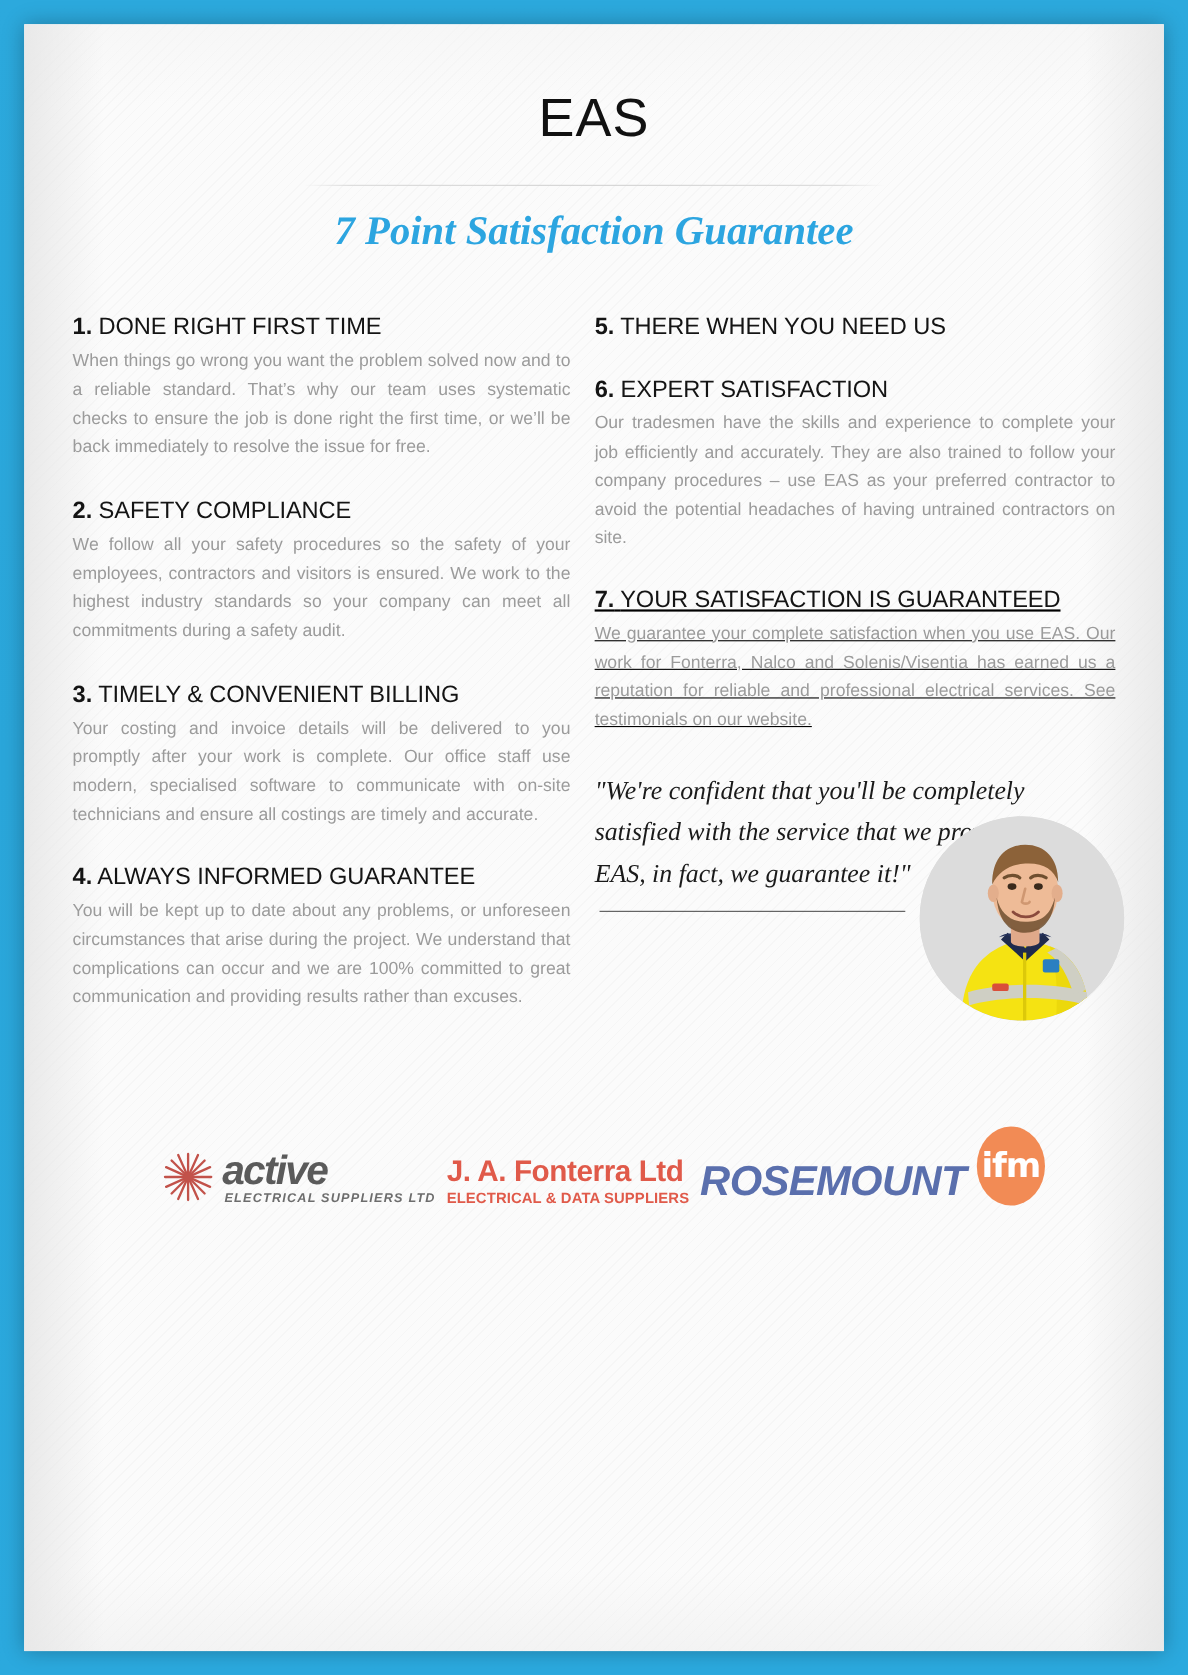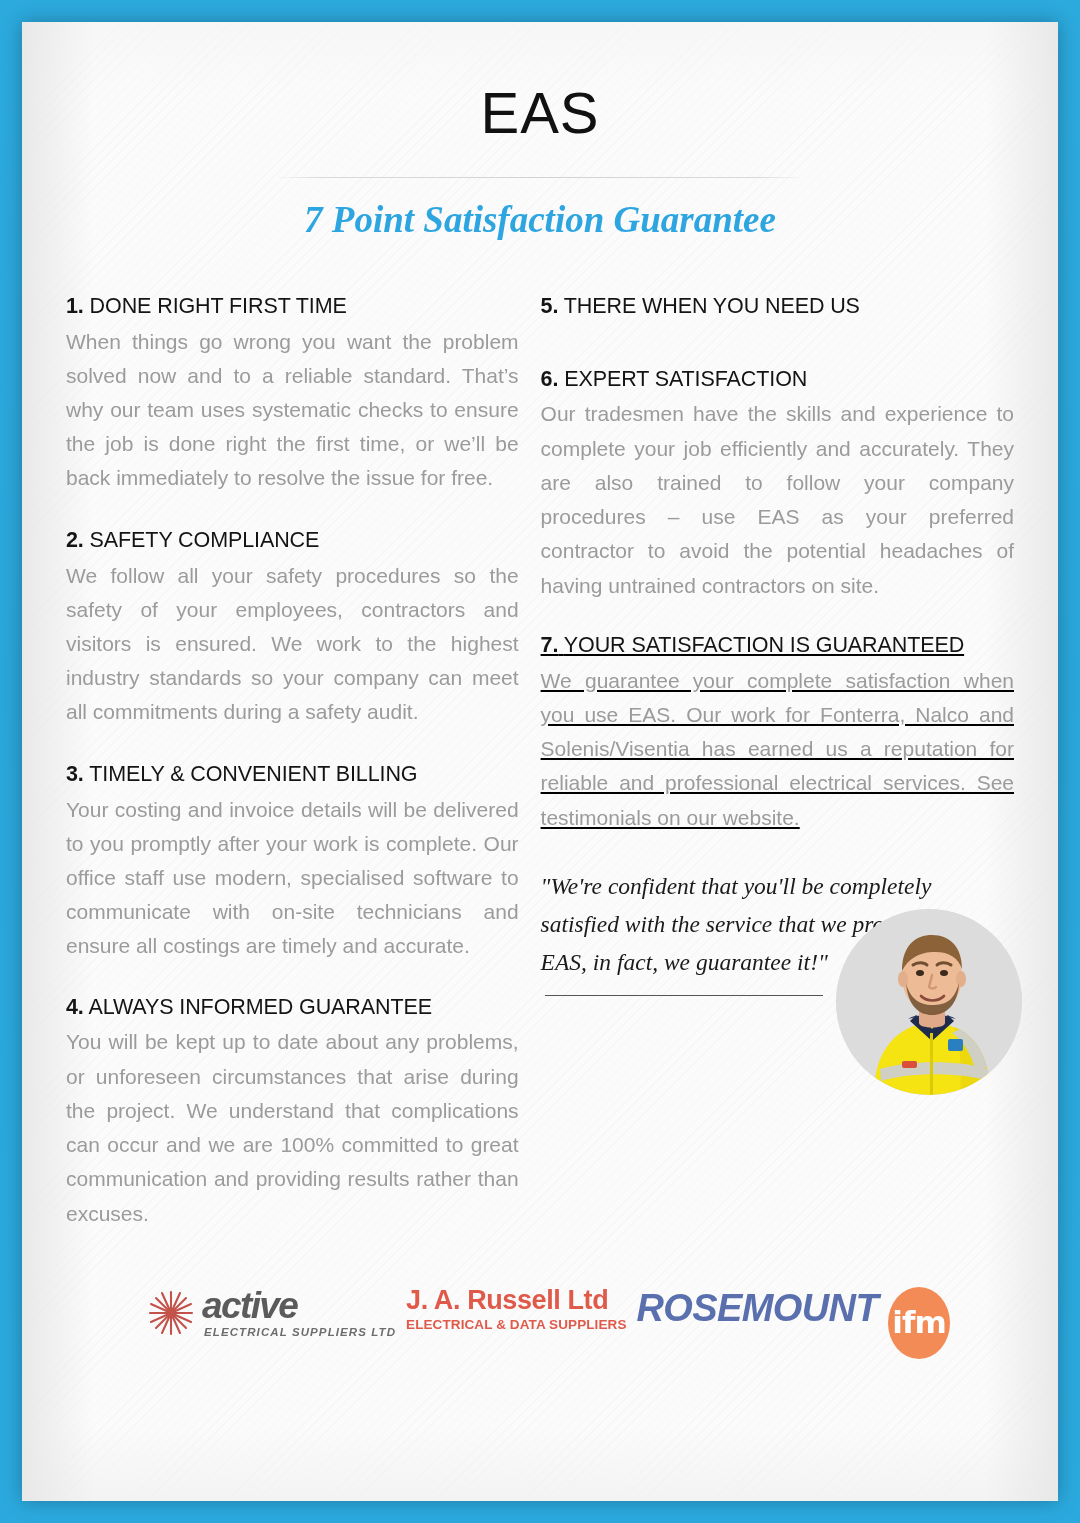--- a/index.html
+++ b/index.html
@@ -59,21 +59,21 @@
 
   .inner {
     position: relative;
     z-index: 2;
     padding: 0 24px;
   }
 
   
   .brand {
     text-align: center;
-    font-size: 58px;
+    font-size: 49px;
     line-height: 1;
     font-weight: 300;
     letter-spacing: 1px;
     color: #111;
     padding-top: 62px;
     font-family: "Liberation Sans", sans-serif;
   }
 
   .rule {
     width: 528px;
@@ -116,33 +116,33 @@
     font-weight: 400;
     color: #141414;
     letter-spacing: -0.1px;
     line-height: 1.25;
     margin-bottom: 5px;
     white-space: nowrap;
   }
   .point h3 .num { font-weight: 700; }
 
   .point p {
-    font-size: 21px;
+    font-size: 16px;
     line-height: 1.63;
     color: #9b9b9b;
     text-align: justify;
     text-justify: inter-word;
   }
 
   
   .col.left .point:nth-child(1) { margin-bottom: 31px; }
   .col.left .point:nth-child(2) { margin-bottom: 31px; }
   .col.left .point:nth-child(3) { margin-bottom: 30px; }
 
-  .col.right .point:nth-child(1) { margin-bottom: 46px; }
+  .col.right .point:nth-child(1) { margin-bottom: 30px; }
   .col.right .point:nth-child(2) { margin-bottom: 29px; }
   .col.right .point:nth-child(3) { margin-bottom: 30px; text-decoration: underline; }
 
   
   .testimonial {
     position: relative;
     margin-top: 32px;
     min-height: 230px;
   }
 
@@ -188,21 +188,21 @@
     height: 186px;
     border-radius: 50%;
     background: #dcdcdc;
     overflow: hidden;
   }
   .portrait svg { display: block; width: 186px; height: 186px; }
 
   
   .logos {
     display: flex;
-    align-items: flex-start;
+    align-items: flex-end;
     justify-content: space-between;
     padding: 0 84px 0 100px;
     margin-top: 56px;
     height: 110px;
   }
   .logo { display: flex; align-items: center; }
 
   
   .logo-active { gap: 6px; }
   .logo-active .wordmark {
@@ -420,21 +420,21 @@
             </g>
             <circle cx="25" cy="25" r="4.5" fill="#c2524a"></circle>
           </svg>
           <div class="wordmark">
             <span class="w1">active</span>
             <span class="w2">ELECTRICAL SUPPLIERS LTD</span>
           </div>
         </div>
 
         <div class="logo logo-jar">
-          <span class="w1">J. A. Russell Ltd</span>
+          <span class="w1">J. A. Fonterra Ltd</span>
           <span class="w2">ELECTRICAL &amp; DATA SUPPLIERS</span>
         </div>
 
         <div class="logo logo-rosemount">
           <span class="w1">ROSEMOUNT</span>
         </div>
 
         <div class="logo logo-ifm">
           <span class="w1">ifm</span>
         </div>

